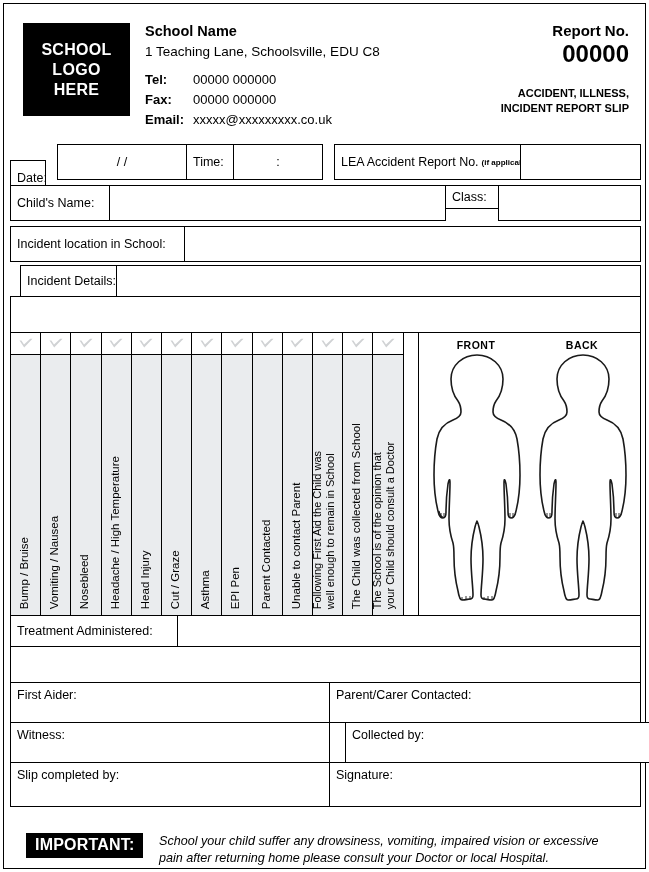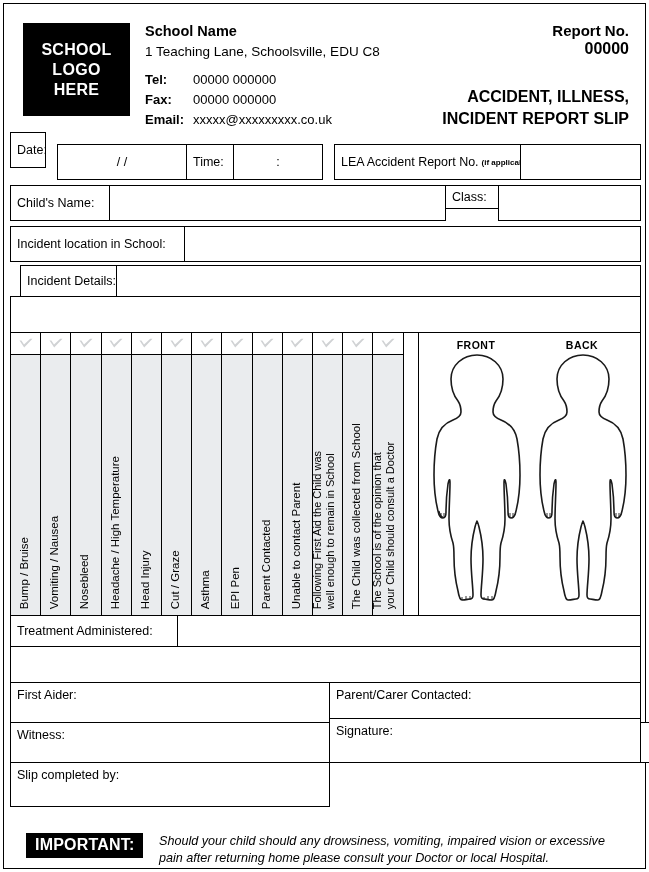--- a/index.html
+++ b/index.html
@@ -36,25 +36,25 @@
   .contact-row { display: flex; line-height: 1.55; }
   .contact-label { width: 48px; font-weight: bold; }
   .contact-val { font-weight: normal; }
 
   .report-no-label {
     position: absolute; right: 18px; top: 18px;
     font-size: 15px; font-weight: bold; text-align: right;
   }
   .report-no-val {
     position: absolute; right: 18px; top: 36px;
-    font-size: 16px; font-weight: bold; letter-spacing: 0px; text-align: right;
+    font-size: 24px; font-weight: bold; letter-spacing: 0px; text-align: right;
   }
   .doc-title {
     position: absolute; right: 18px; top: 82px;
-    font-size: 16px; font-weight: bold; text-align: right; line-height: 1.35;
+    font-size: 11px; font-weight: bold; text-align: right; line-height: 1.35;
   }
 
   
   .frm { position: absolute; left: 6px; width: 631px; }
   .cell {
     position: absolute;
     border: 1.2px solid #000;
     background: #fff;
     font-size: 12.5px;
     display: flex; align-items: center;
@@ -163,21 +163,21 @@
     <div class="report-no-label">Report No.</div>
     <div class="report-no-val">00000</div>
     <div class="doc-title">
       <div>ACCIDENT, ILLNESS,</div>
       <div>INCIDENT REPORT SLIP</div>
     </div>
   </div>
 
   <div class="frm">
 
-    <div class="cell" style="left:0;   top:128px; width:36px;  height:36px;">Date:</div>
+    <div class="cell" style="left:0;   top:156px; width:36px;  height:36px;">Date:</div>
     <div class="cell center" style="left:47px; top:140px; width:130px; height:36px;">/          /</div>
     <div class="cell" style="left:176px; top:140px; width:48px;  height:36px;">Time:</div>
     <div class="cell center" style="left:223px; top:140px; width:90px;  height:36px;">:</div>
     <div class="cell" style="left:312px; top:140px; width:199px; height:36px;margin-left:12px;">
       <span>LEA Accident Report No.</span>
       <span class="sub">(if applicable)</span>
     </div>
     <div class="cell" style="left:510px; top:140px; width:121px; height:36px;"></div>
 
     <div class="cell" style="left:0;   top:181px; width:100px; height:36px;">Child's Name:</div>
@@ -196,21 +196,21 @@
     <div class="cell" style="left:167px; top:611px; width:464px; height:32px;"></div>
     <div class="cell" style="left:0;   top:642px; width:631px; height:37px;"></div>
 
     <div class="cell topal" style="left:0;   top:678px; width:320px; height:41px;">First Aider:</div>
     <div class="cell topal" style="left:319px; top:678px; width:312px; height:41px;">Parent/Carer Contacted:</div>
 
     <div class="cell topal" style="left:0;   top:718px; width:320px; height:41px;">Witness:</div>
     <div class="cell topal" style="left:335px; top:718px; width:312px; height:41px;">Collected by:</div>
 
     <div class="cell topal" style="left:0;   top:758px; width:320px; height:45px;">Slip completed by:</div>
-    <div class="cell topal" style="left:319px; top:714px; width:312px; height:45px;">Signature:</div>
+    <div class="cell topal" style="left:319px; top:758px; width:312px; height:45px;">Signature:</div>
   </div>
 
   <div class="checkgrid">
     <div id="cols">
         <div class="col" style="left: 0px;">
           <div class="chk">
             <svg width="16" height="13" viewBox="0 0 16 13">
               <path d="M1.5 3.5 L6.2 10.5 L14.5 1.8 L12.2 1.8 L6.0 7.6 L3.4 3.5 Z" fill="#d0d2d4"></path>
             </svg>
           </div>
@@ -468,17 +468,17 @@
                  C 25 45 22 38 22 28
                  C 22 14 34 4 48 4 Z" fill="#ffffff" stroke="#1a1a1a" stroke-width="1.6" stroke-linejoin="round"></path>
         <path d="M12 162 L 12 167 M15 162 L 15 167" fill="none" stroke="#1a1a1a" stroke-width="0.9"></path>
         <path d="M81 162 L 81 167 M84 162 L 84 167" fill="none" stroke="#1a1a1a" stroke-width="0.9"></path>
       </svg>
     </div>
   </div>
 
   <div class="imp-box">IMPORTANT:</div>
   <div class="imp-text">
-    <div>Should your child should any drowsiness, vomiting, impaired vision or excessive</div>
+    <div>School your child suffer any drowsiness, vomiting, impaired vision or excessive</div>
     <div>pain after returning home please consult your Doctor or local Hospital.</div>
   </div>
 
 </div>
 
 </body></html>

